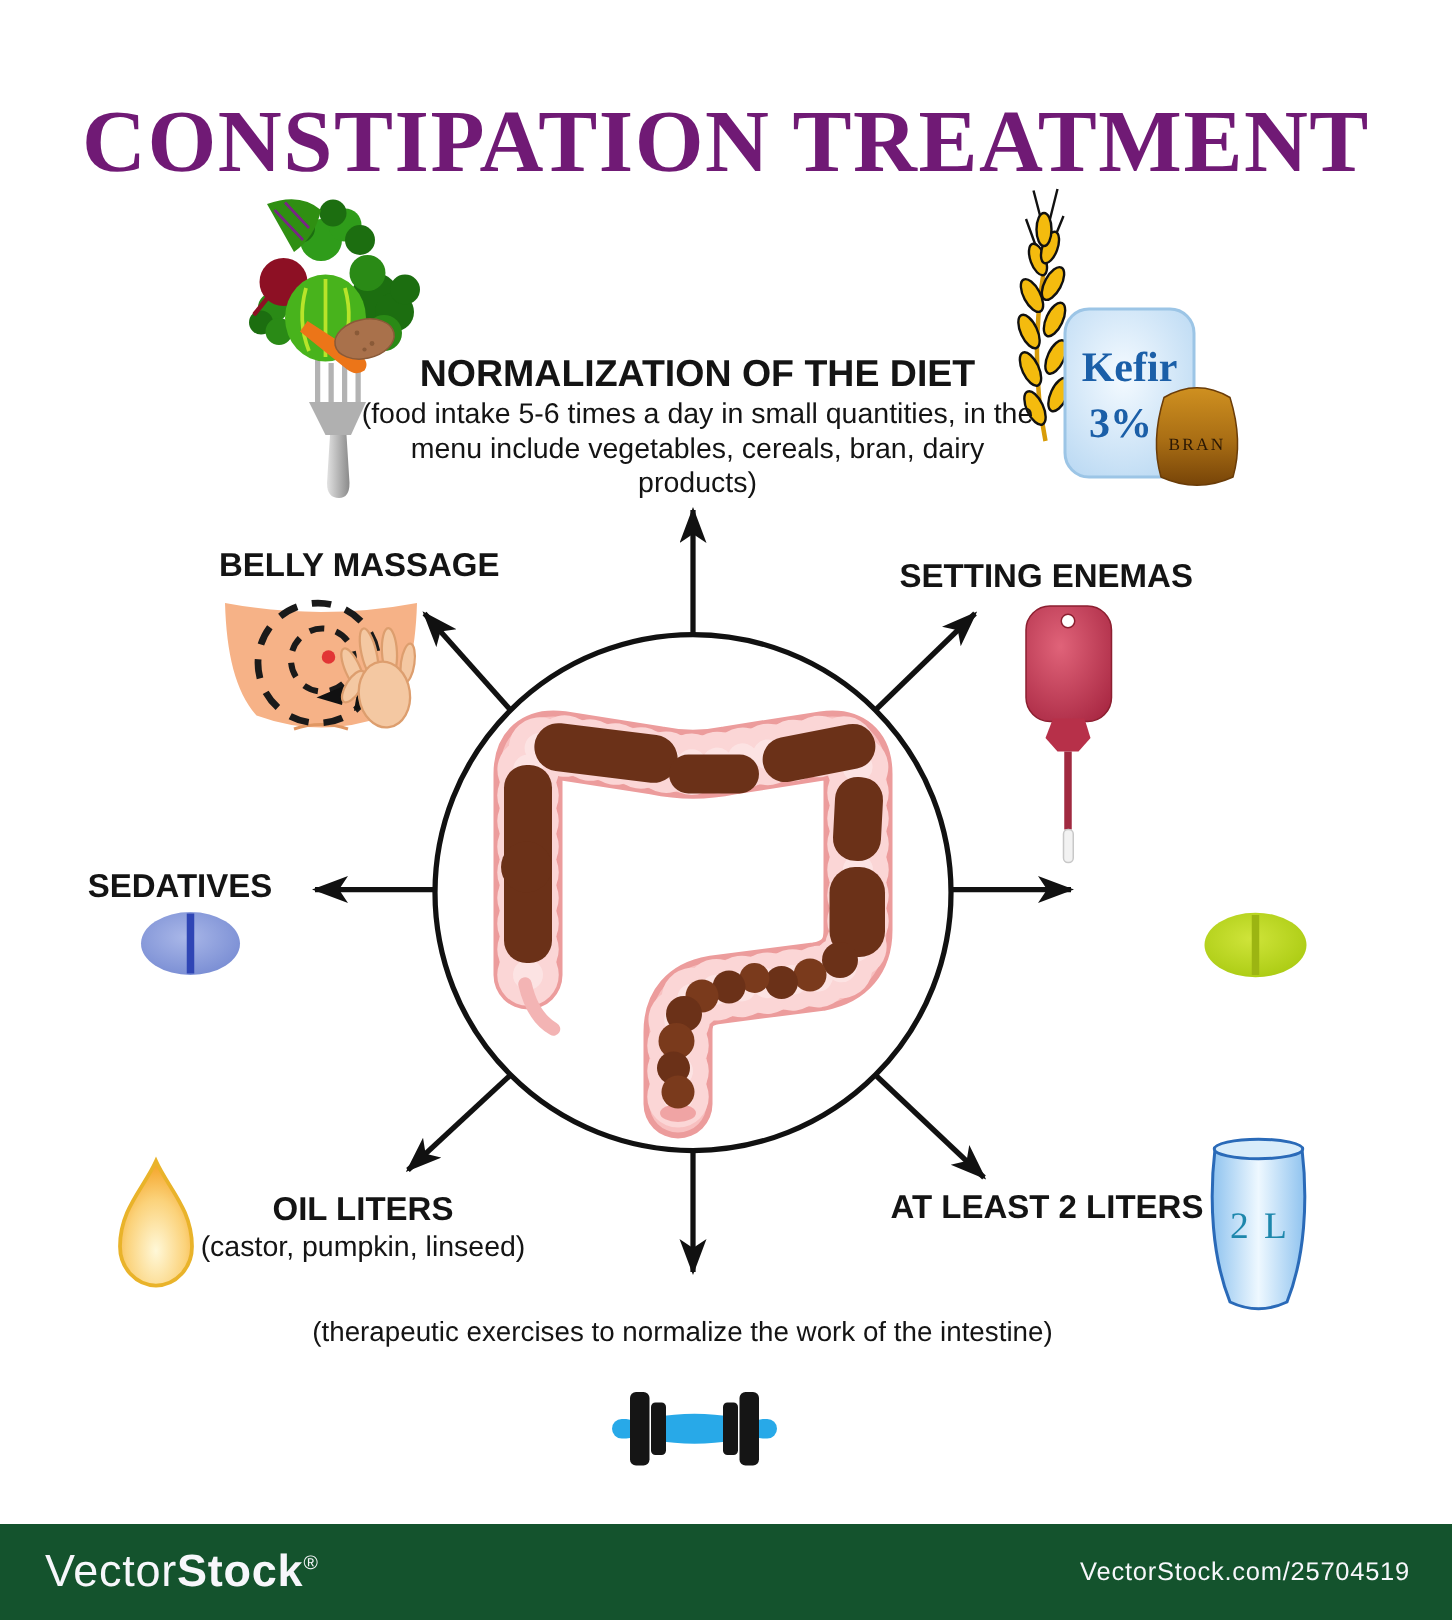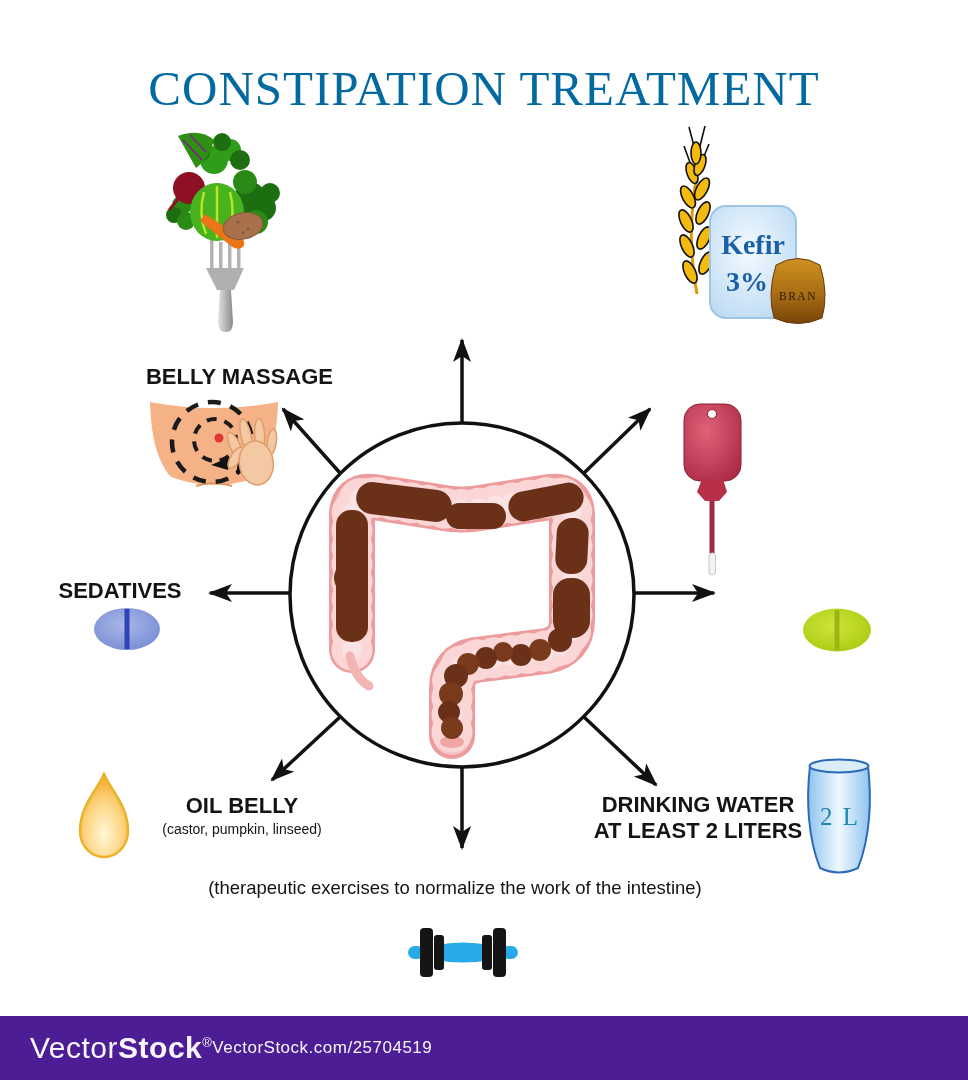--- a/index.html
+++ b/index.html
@@ -1,28 +1,28 @@
 <!DOCTYPE html>
 <html><head>
 <meta charset="utf-8">
 <style>
   html,body{margin:0;padding:0;background:#fff;}
   .page{position:relative;width:968px;height:1080px;background:#fff;overflow:hidden;
         font-family:"Liberation Sans",sans-serif;color:#111;}
   .title{position:absolute;top:60px;left:0;width:968px;text-align:center;
-         font-family:"Liberation Serif",serif;font-size:49px;font-weight:400;
-         letter-spacing:1px;color:#0369a1;white-space:nowrap;}
+         font-family:"Liberation Serif",serif;font-size:59px;font-weight:700;
+         letter-spacing:1px;color:#701a75;white-space:nowrap;}
   .label{position:absolute;text-align:center;color:#141414;}
   .h{font-weight:700;font-size:22px;line-height:1.2;}
   .h25{font-weight:700;font-size:25px;line-height:1.2;}
   .sub{font-weight:400;font-size:19px;line-height:1.2;margin-top:2px;}
   svg{position:absolute;top:0;left:0;}
   svg text{font-family:"Liberation Serif",serif;}
-  .bar{position:absolute;left:0;top:1016px;width:968px;height:64px;background:#4c1d95;
-       display:flex;align-items:center;
+  .bar{position:absolute;left:0;top:1016px;width:968px;height:64px;background:#14532d;
+       display:flex;align-items:center;justify-content:space-between;
        padding:0 28px 0 30px;box-sizing:border-box;color:#f7f7fb;}
   .brand{font-size:30px;letter-spacing:.5px;}
   .brand .light{font-weight:400;}
   .brand .bold{font-weight:700;}
   .brand sup{font-size:13px;}
   .wmurl{font-size:17px;font-weight:500;letter-spacing:.5px;}
 </style>
 </head>
 <body>
 
@@ -231,34 +231,38 @@
       <path d="M436,945 Q463,940 490,945 L490,960 Q463,965 436,960 Z" fill="#28a9e8"></path>
       <g fill="#151515">
         <rect x="420" y="928" width="13" height="49" rx="4"></rect>
         <rect x="434" y="935" width="10" height="35" rx="3"></rect>
         <rect x="493" y="928" width="13" height="49" rx="4"></rect>
         <rect x="482" y="935" width="10" height="35" rx="3"></rect>
       </g>
     </g>
   </svg>
 
+  <div class="label" style="left:240px;top:234px;width:450px;">
+    <div class="h25">NORMALIZATION OF THE DIET</div>
+    <div class="sub">(food intake 5-6 times a day in small quantities, in the menu include vegetables, cereals, bran, dairy products)</div>
+  </div>
 
   <div class="label h" style="left:132px;top:364px;width:215px;">BELLY MASSAGE</div>
 
+  <div class="label h" style="left:590px;top:371px;width:215px;">SETTING ENEMAS</div>
 
   <div class="label h" style="left:40px;top:578px;width:160px;">SEDATIVES</div>
 
 
   <div class="label" style="left:127px;top:793px;width:230px;">
-    <div class="h">OIL BELLY</div>
-    <div class="sub" style="font-size:14px;">(castor, pumpkin, linseed)</div>
+    <div class="h">OIL LITERS</div>
+    <div class="sub" style="font-size:19px;">(castor, pumpkin, linseed)</div>
   </div>
 
   <div class="label" style="left:578px;top:792px;width:240px;">
-    <div class="h">DRINKING WATER</div>
     <div class="h">AT LEAST 2 LITERS</div>
   </div>
 
   <div class="label" style="left:195px;top:875px;width:520px;">
     <div class="sub" style="font-size:18.5px;">(therapeutic exercises to normalize the work of the intestine)</div>
   </div>
 
   <div class="bar">
     <div class="brand">
       <span class="light">Vector</span><span class="bold">Stock</span><sup>®</sup>

